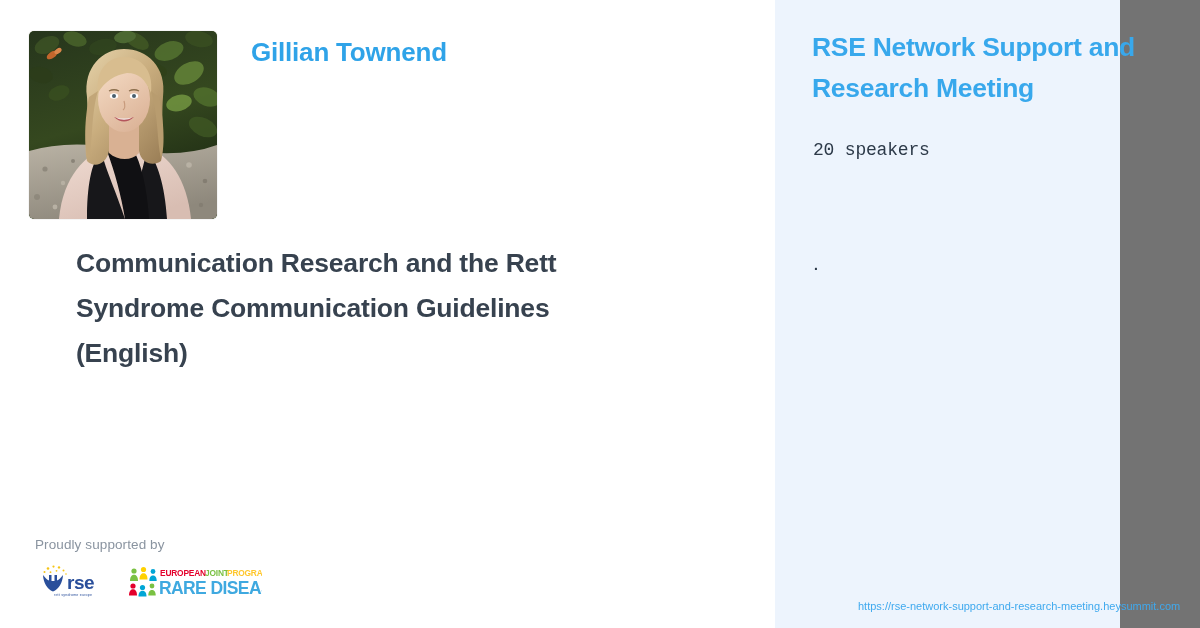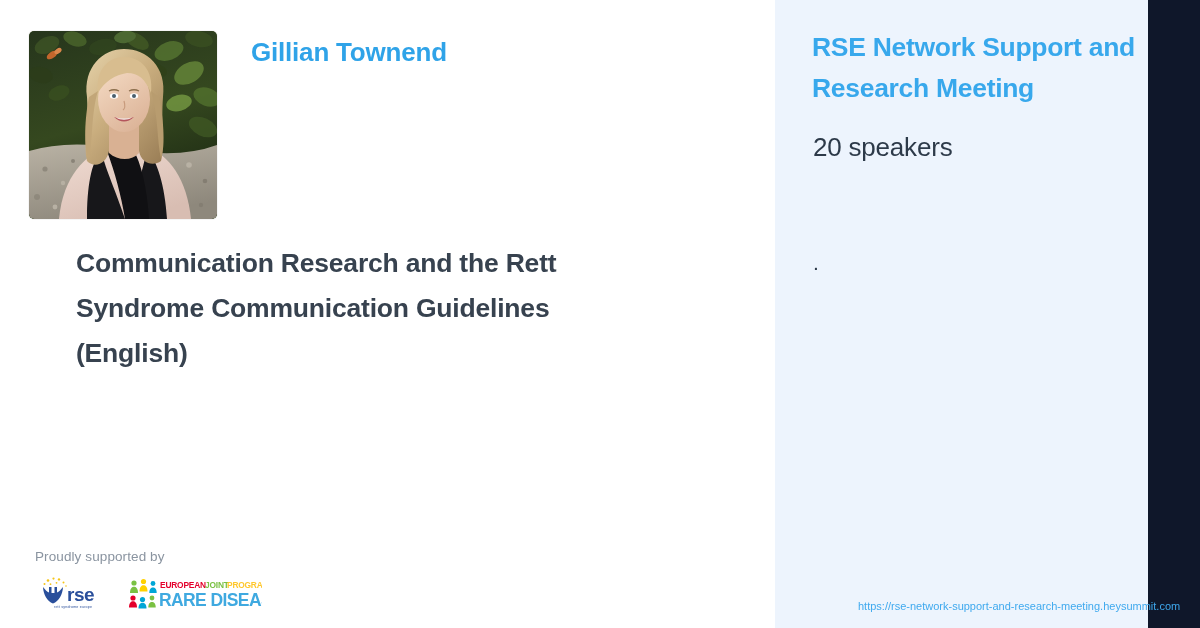--- a/index.html
+++ b/index.html
@@ -13,21 +13,21 @@
     background: #ffffff;
     font-family: "Liberation Sans", sans-serif;
     -webkit-font-smoothing: antialiased;
   }
 
   .share-card {
     position: relative;
     width: 1200px;
     height: 628px;
     display: flex;
-    background: #0f172a;
+    background: #737373;
   }
 
   
   .left-panel {
     position: relative;
     width: 775px;
     height: 628px;
     background: #ffffff;
     box-sizing: border-box;
   }
@@ -77,21 +77,21 @@
     line-height: 45px;
     color: #37424f;
     letter-spacing: -0.2px;
     margin-left: 41px;
   }
 
   
   .supporters {
     position: absolute;
     left: 35px;
-    bottom: 18px;
+    bottom: 30px;
   }
 
   .supporters-label {
     font-size: 13.5px;
     color: #8a94a0;
     margin-bottom: 12px;
     letter-spacing: 0.1px;
   }
 
   .logo-row {
@@ -109,45 +109,46 @@
   .logo-ejp {
     width: 135px;
     height: 34px;
   }
 
   .logo-rse svg, .logo-ejp svg { display: block; }
 
   
   .right-panel {
     position: relative;
-    width: 373px;
+    width: 345px;
     height: 628px;
     background: #edf4fd;
     box-sizing: border-box;
   }
 
   .event-title {
     position: absolute;
     left: 37px;
     top: 27px;
     width: 350px;
     font-size: 26.5px;
     font-weight: bold;
     line-height: 41px;
     color: #38a8ec;
     letter-spacing: -0.3px;
   }
 
   .event-speakers {
     position: absolute;
     left: 38px;
-    top: 132px;
-    font-size: 26px;
+    top: 140px;
+    font-size: 18px;
     color: #2d3a49;
     letter-spacing: -0.2px;
+    font-family: Liberation Mono, monospace;
   }
 
   .event-description {
     position: absolute;
     left: 38px;
     top: 248px;
     width: 350px;
     font-size: 21px;
     line-height: 30px;
     color: #2d3a49;

